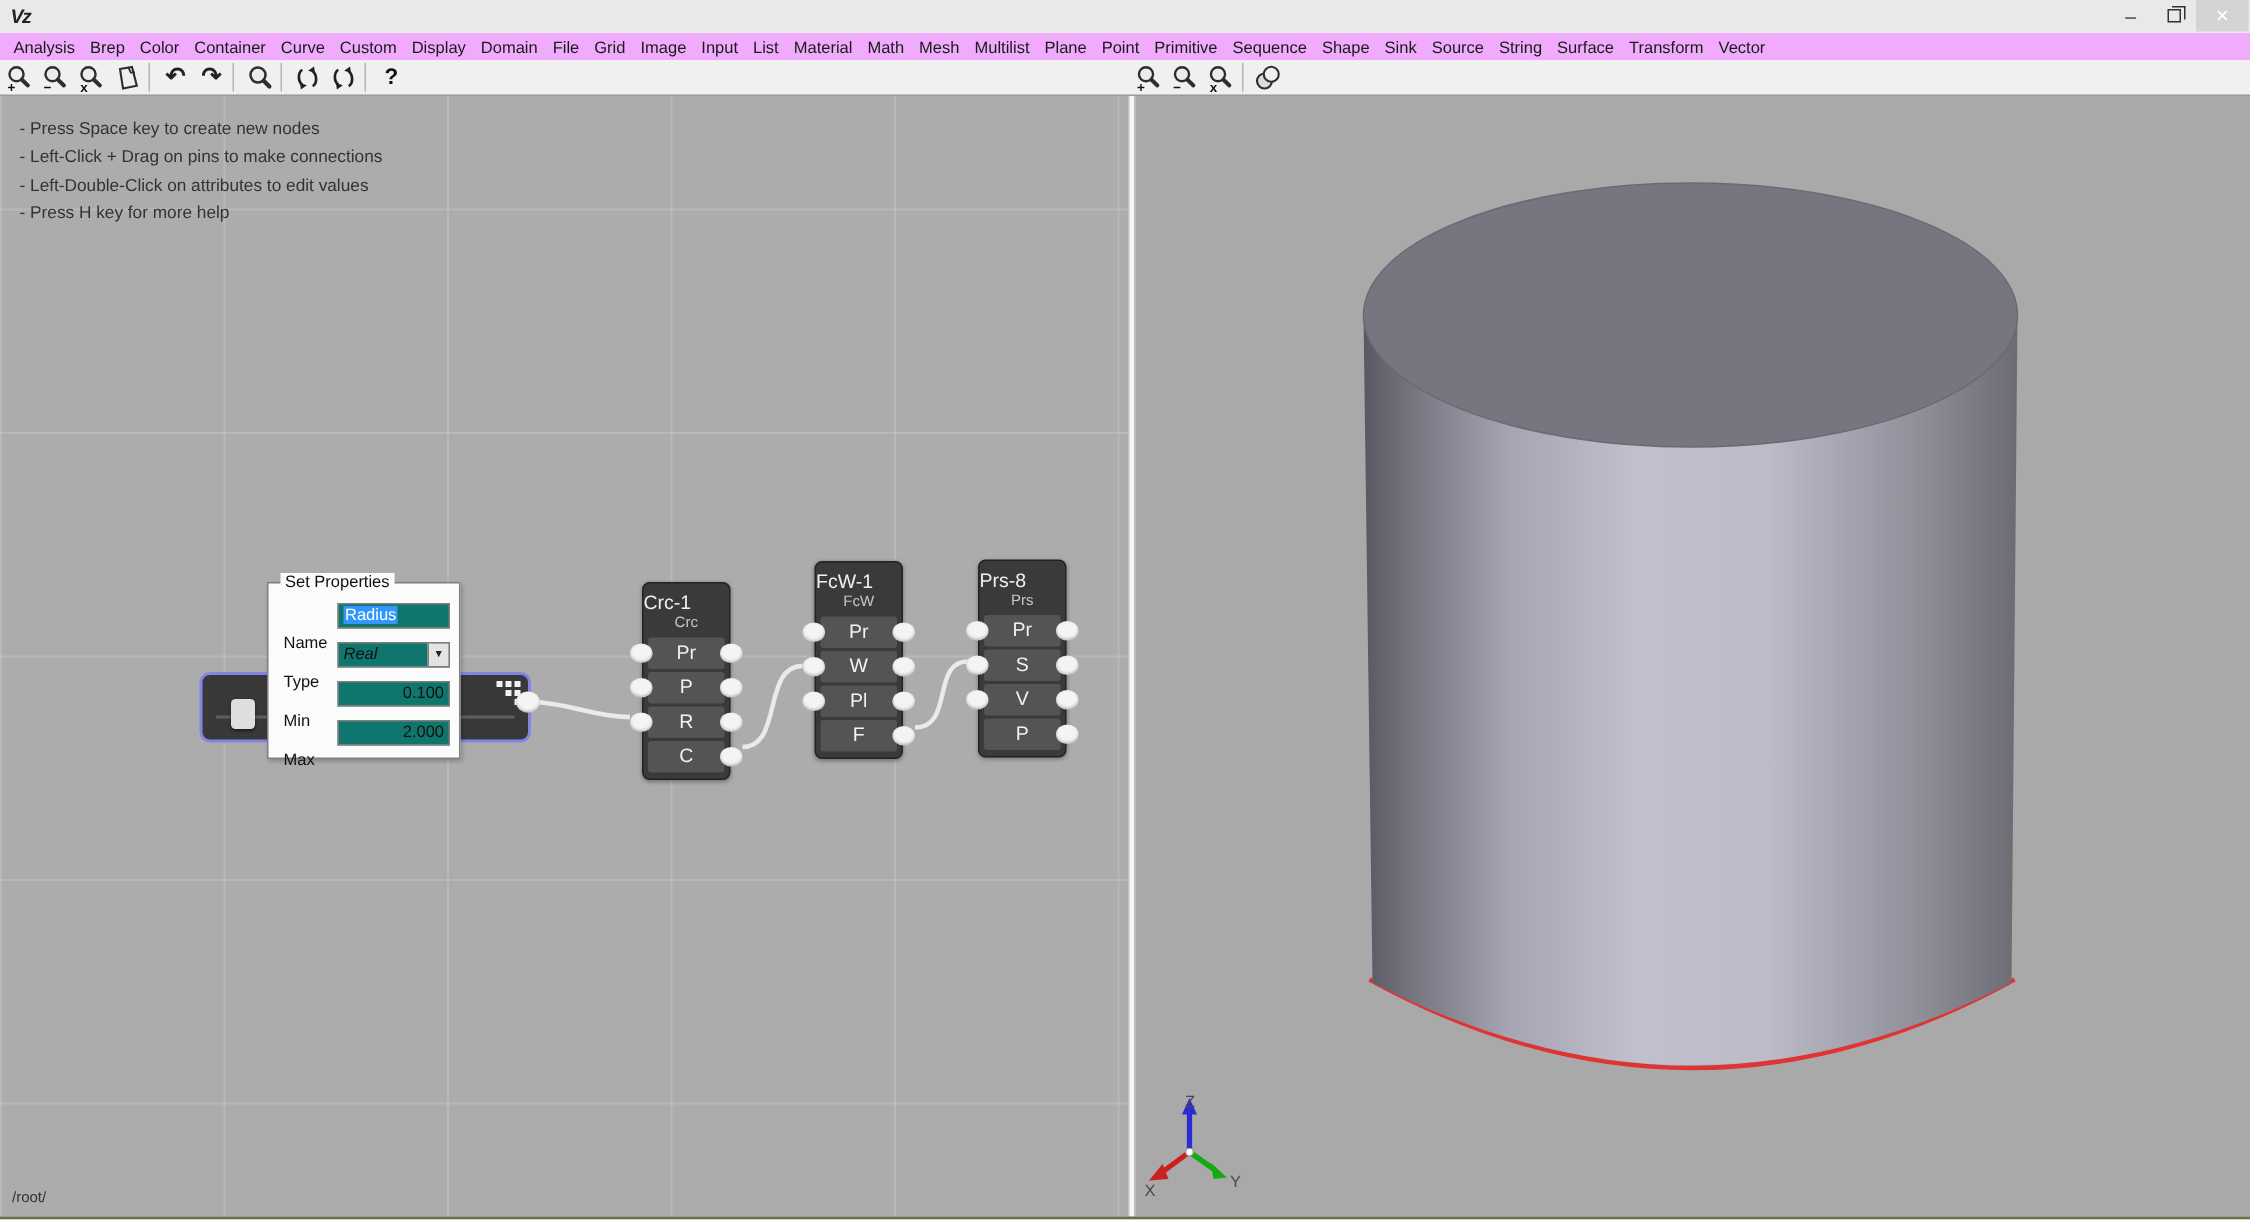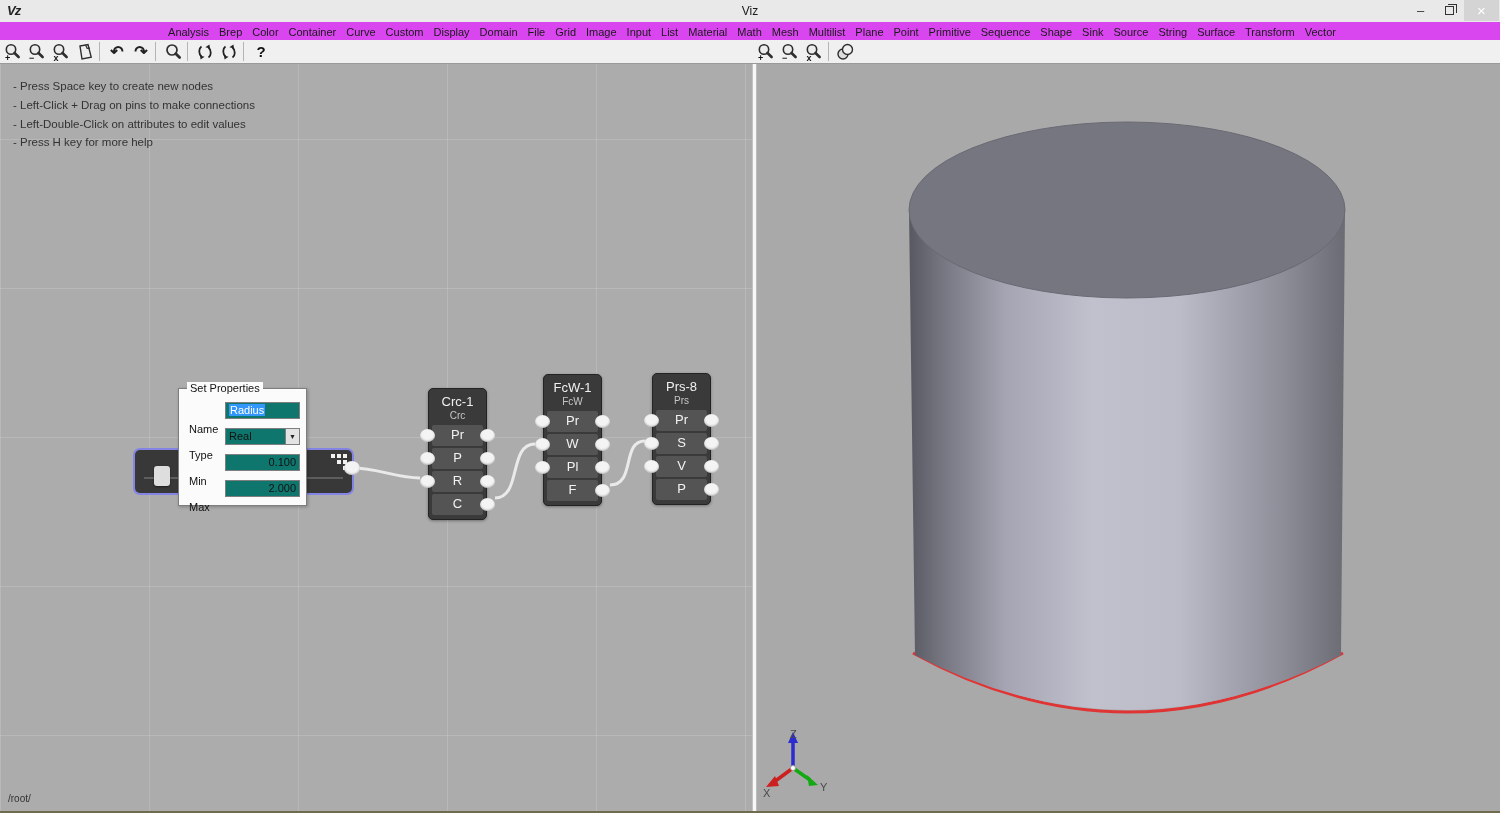--- a/index.html
+++ b/index.html
@@ -16,21 +16,21 @@
     font-size:12px; color:#1a1a1a; }
   .winbtns { position:absolute; right:1px; top:0; height:21px; display:flex; }
   .winbtn { width:29px; height:21px; display:flex; align-items:center; justify-content:center;
     color:#333; font-size:13px; }
   .winbtn.close { width:35px; background:#d4d4d4; color:#fff; font-size:15px; }
   .restore-box { width:9px; height:9px; border:1px solid #333; position:relative; background:#e9e9e9; }
   .restore-box:before { content:""; position:absolute; left:2px; top:-3px; width:8px; height:8px;
     border:1px solid #333; border-bottom:none; border-left:none; }
 
   #menubar { position:absolute; left:0; top:22px; width:1500px; height:18px;
-    background:#d946ef; padding-left:4px; white-space:nowrap;text-align:center; }
+    background:#f0abfc; padding-left:4px; white-space:nowrap; }
   .menu-item { display:inline-block; font-size:11px; color:#1a1a1a; line-height:18px;
     padding:0 5px; }
 
   #toolbar { position:absolute; left:0; top:40px; width:1500px; height:24px;
     background:#f0f0f0; border-bottom:1px solid #9a9a9a; }
   .tbtn { position:absolute; top:1px; width:22px; height:21px; display:flex;
     align-items:center; justify-content:center; }
   .tsep { position:absolute; top:2px; width:1px; height:19px; background:#b4b4b4; }
   .tglyph { font-size:16px; color:#222; font-weight:bold; line-height:18px; }
   #help-btn { font-size:15px; font-weight:bold; color:#111; }
@@ -62,21 +62,21 @@
   #slider-handle { position:absolute; left:19px; top:16px; width:16px; height:20px;
     background:#dedede; border-radius:3px; box-shadow:0 1px 2px rgba(0,0,0,.5); }
   #grip-icon { position:absolute; right:5px; top:4px; width:16px; height:16px; }
   #grip-icon i { position:absolute; width:4px; height:4px; background:#f2f2f2; }
   #slider-out-pin { position:absolute; left:344px; top:397px; width:16px; height:14px;
     background:#f4f4f4; border-radius:50%; box-shadow:inset 0 -1px 2px rgba(0,0,0,.25); }
 
   
   .gnode { position:absolute; width:59px; background:#3a3a3a; border:1px solid #232323;
     border-radius:5px; box-shadow:0 1px 3px rgba(0,0,0,.35); }
-  .gnode .ntitle { text-align:center; color:#f0f0f0; font-size:13px; padding-top:5px; }
+  .gnode .ntitle { text-align:left; color:#f0f0f0; font-size:13px; padding-top:5px; }
   .gnode .nsub { text-align:center; color:#c6c6c6; font-size:10px; padding:1px 0 4px; }
   .nrow { position:relative; height:21px; margin:0 3px 2px; background:#545454;
     border-radius:2px; text-align:center; color:#f2f2f2; font-size:13px; line-height:20px; }
   .nrow:last-child { margin-bottom:4px; }
   .pin { position:absolute; width:15px; height:13px; background:#f4f4f4; border-radius:50%;
     top:4px; box-shadow:inset 0 -1px 2px rgba(0,0,0,.25); }
   .pin.left { left:-12px; }
   .pin.right { right:-12px; }
 
   
@@ -85,33 +85,32 @@
     box-shadow:1px 1px 3px rgba(0,0,0,.25); }
   #set-props-title { position:absolute; left:8px; top:-7px; background:#fbfbfb;
     font-size:11px; font-weight:normal; color:#111; padding:0 3px; }
   .dlg-row { position:absolute; left:6px; right:6px; height:17px; }
   .dlg-label { position:absolute; left:4px; top:2px; font-size:11px; color:#111;margin-top:19px; }
   .dlg-input { position:absolute; left:40px; right:0; top:0; height:17px;
     border:1px solid #7e7e7e; background:#0f766e; font-size:11px; line-height:15px;
     padding:0 3px; color:#111; }
   .dlg-input.num { text-align:right; }
   .hl { background:#3297fd; color:#fff; padding:0 1px; }
-  #type-combo { padding-right:15px; }
+  #type-combo { padding-right:15px;font-style:italic; }
   #combo-arrow { position:absolute; right:0; top:0; width:14px; height:15px;
     background:#e3e3e3; border-left:1px solid #7e7e7e; text-align:center;
     font-size:7px; line-height:15px; color:#222; }
 </style>
 </head>
 <body>
 
 <div id="window">
 
   <div id="titlebar">
     <span id="app-logo">Vz</span>
-    <span id="window-title">Viz</span>
     <div class="winbtns">
       <div class="winbtn">–</div>
       <div class="winbtn">
           <span class="restore-box"></span>
         </div>
       <div class="winbtn close">×</div>
     </div>
   </div>
 
   <div id="menubar">

